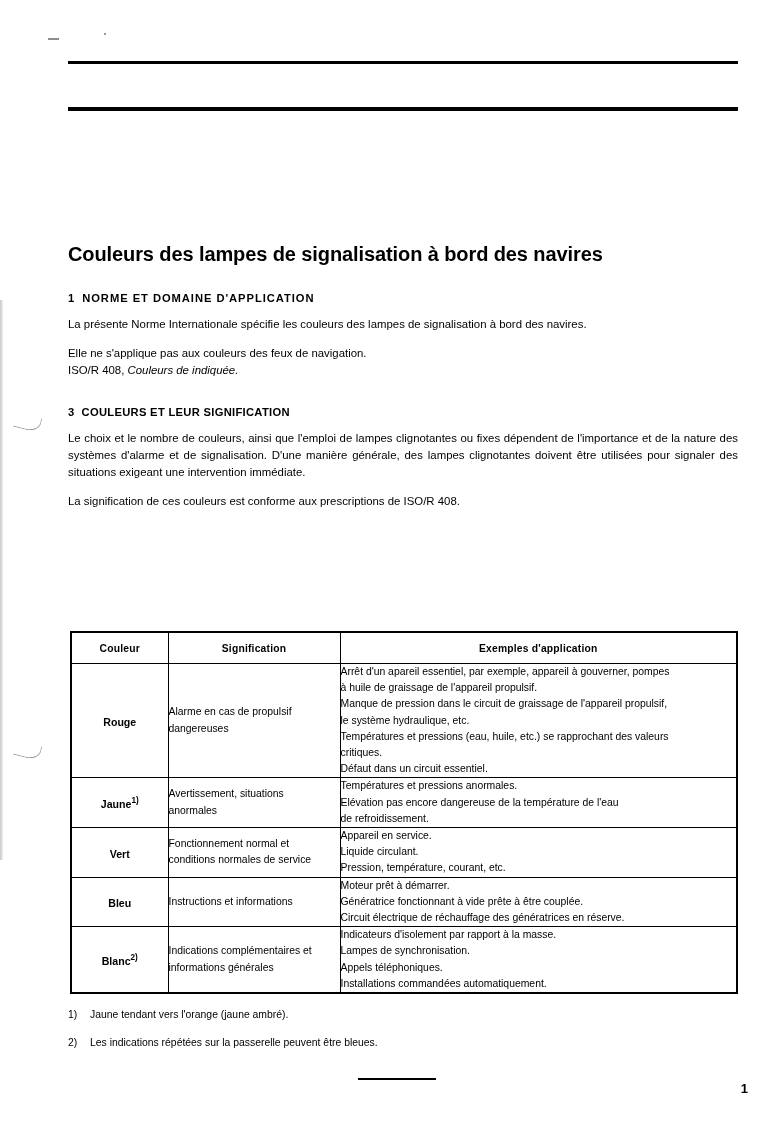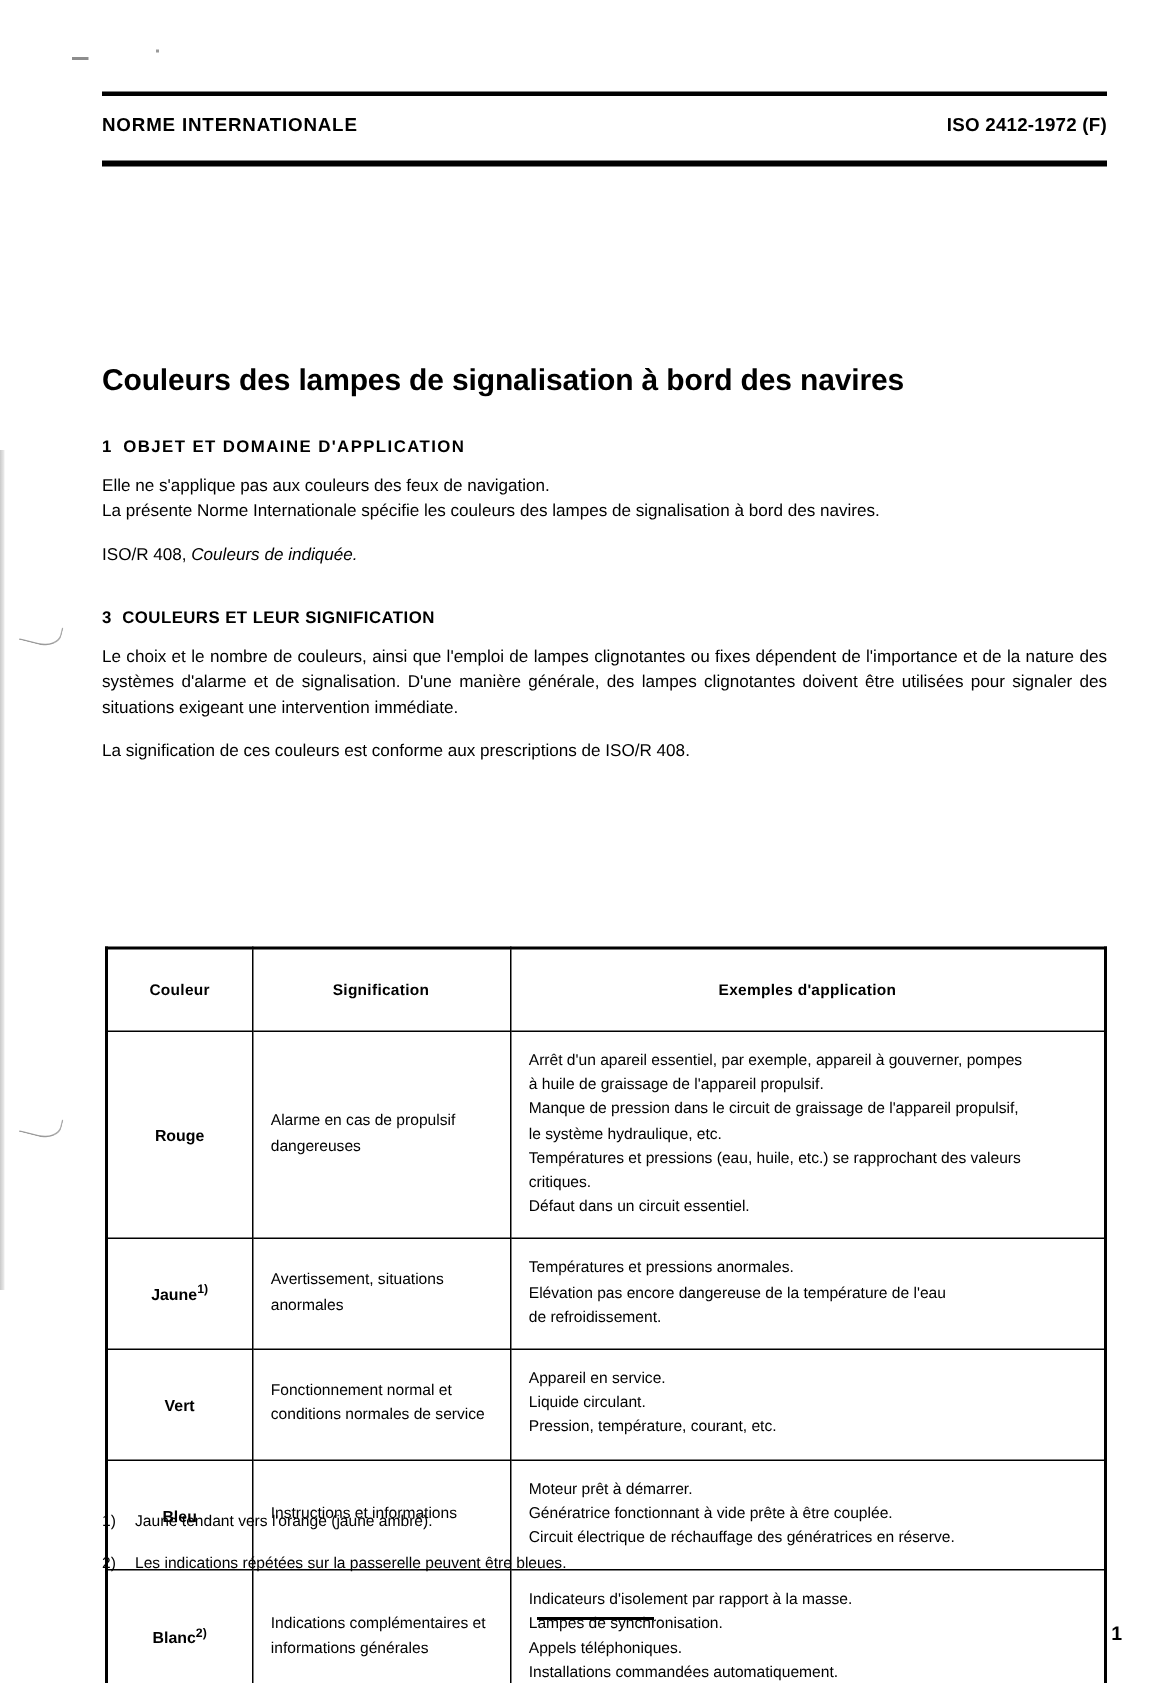--- a/index.html
+++ b/index.html
@@ -135,21 +135,21 @@
   }
   table.iso {
     border-collapse: collapse;
     width: 100%;
     table-layout: fixed;
     border: 2.5px solid #000;
   }
   table.iso td, table.iso th {
     border: 1px solid #000;
     vertical-align: middle;
-    padding: 12px;
+    padding: 0;
   }
   th.h {
     font-size: 10.3px;
     font-weight: bold;
     text-align: center;
     height: 30px;
     letter-spacing: 0.2px;
   }
   td.c-color {
     text-align: center;
@@ -213,34 +213,30 @@
 
   <div class="scan-edge"></div>
   <div class="scan-dash"></div>
   <div class="scan-dot"></div>
   <div class="scan-curve c1"></div>
   <div class="scan-curve c2"></div>
 
   <div class="rule rule-top"></div>
   <div class="rule rule-bottom"></div>
 
-  <div class="header-row">
-    <div class="doc-kind">NORME INTERNATIONALE</div>
-    <div class="doc-ref">ISO 2412-1972 (F)</div>
-  </div>
 
   <h1 class="doc-title">Couleurs des lampes de signalisation à bord des navires</h1>
 
   <div class="body">
 
     <h2 class="section wide">
-      <span class="num">1</span><span>OBJET ET DOMAINE D'APPLICATION</span>
+      <span class="num">1</span><span>NORME ET DOMAINE D'APPLICATION</span>
     </h2>
+    <p class="para tight">La présente Norme Internationale spécifie les couleurs des lampes de signalisation à bord des navires.</p>
     <p class="para tight last">Elle ne s'applique pas aux couleurs des feux de navigation.</p>
-    <p class="para tight">La présente Norme Internationale spécifie les couleurs des lampes de signalisation à bord des navires.</p>
 
     <p class="para tight last"><span>ISO/R 408, </span><span class="ital">Couleurs de indiquée.</span></p>
 
     <h2 class="section spaced">
       <span class="num">3</span><span>COULEURS ET LEUR SIGNIFICATION</span>
     </h2>
     <p class="para">Le choix et le nombre de couleurs, ainsi que l'emploi de lampes clignotantes ou fixes dépendent de l'importance et de la nature des systèmes d'alarme et de signalisation. D'une manière générale, des lampes clignotantes doivent être utilisées pour signaler des situations exigeant une intervention immédiate.</p>
     <p class="para tight last">La signification de ces couleurs est conforme aux prescriptions de ISO/R 408.</p>
   </div>
 

